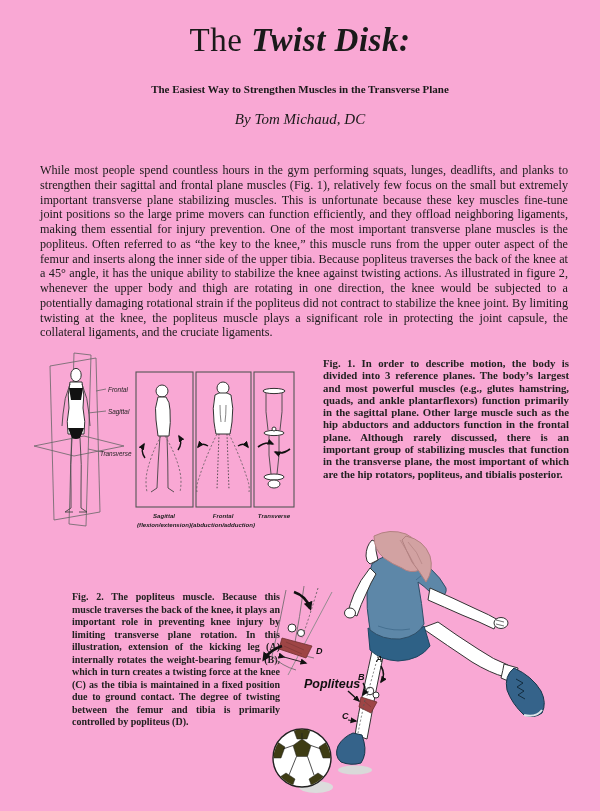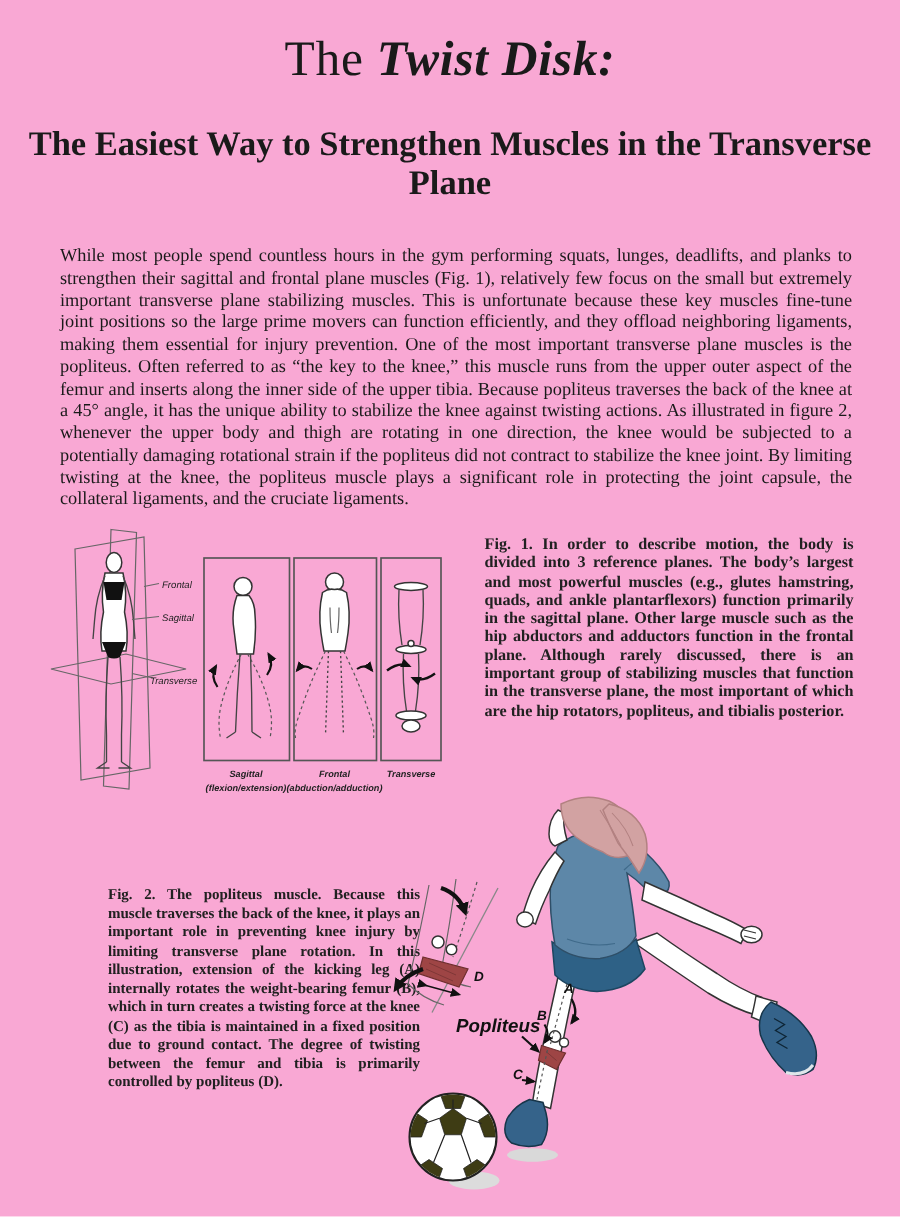--- a/index.html
+++ b/index.html
@@ -8,21 +8,21 @@
     background:#f9a8d4; font-family:"Liberation Serif", serif; color:#1a1a1a;
     overflow:hidden;
   }
   .title {
     position:absolute; top:22px; left:0; width:100%; margin:0;
     text-align:center; font-size:33px; font-weight:400; letter-spacing:.5px;
   }
   .title .emph { font-weight:700; font-style:italic; }
   .subtitle {
     position:absolute; top:83px; left:0; width:100%; margin:0;
-    text-align:center; font-size:23px; font-weight:700;
+    text-align:center; font-size:11px; font-weight:700;
   }
   .byline {
     position:absolute; top:111px; left:0; width:100%;
     text-align:center; font-size:15px; font-style:italic;
   }
   .body-text {
     position:absolute; top:160px; left:37px; width:528px; margin:3px;
     font-size:12.2px; line-height:14.75px; text-align:justify;
   }
   .caption {
@@ -48,20 +48,21 @@
 
 <div class="page">
 
   <h1 class="title">
     <span>The</span>
     <span class="emph">Twist Disk:</span>
   </h1>
 
   <h2 class="subtitle">The Easiest Way to Strengthen Muscles in the Transverse Plane</h2>
 
+  <div class="byline">By Tom Michaud, DC</div>
 
   <p class="body-text">While most people spend countless hours in the gym performing squats, lunges, deadlifts, and planks to strengthen their sagittal and frontal plane muscles (Fig. 1), relatively few focus on the small but extremely important transverse plane stabilizing muscles. This is unfortunate because these key muscles fine-tune joint positions so the large prime movers can function efficiently, and they offload neighboring ligaments, making them essential for injury prevention. One of the most important transverse plane muscles is the popliteus. Often referred to as “the key to the knee,” this muscle runs from the upper outer aspect of the femur and inserts along the inner side of the upper tibia. Because popliteus traverses the back of the knee at a 45° angle, it has the unique ability to stabilize the knee against twisting actions. As illustrated in figure 2, whenever the upper body and thigh are rotating in one direction, the knee would be subjected to a potentially damaging rotational strain if the popliteus did not contract to stabilize the knee joint. By limiting twisting at the knee, the popliteus muscle plays a significant role in protecting the joint capsule, the collateral ligaments, and the cruciate ligaments.</p>
 
   <svg class="fig1-art" width="290" height="190" viewBox="0 0 290 190">
     <defs>
       <marker id="f1ah" markerWidth="8" markerHeight="8" refX="5.5" refY="3" orient="auto" markerUnits="userSpaceOnUse">
         <path d="M0,0 L7,3 L0,6 Z" fill="#111"></path>
       </marker>
     </defs>
 

